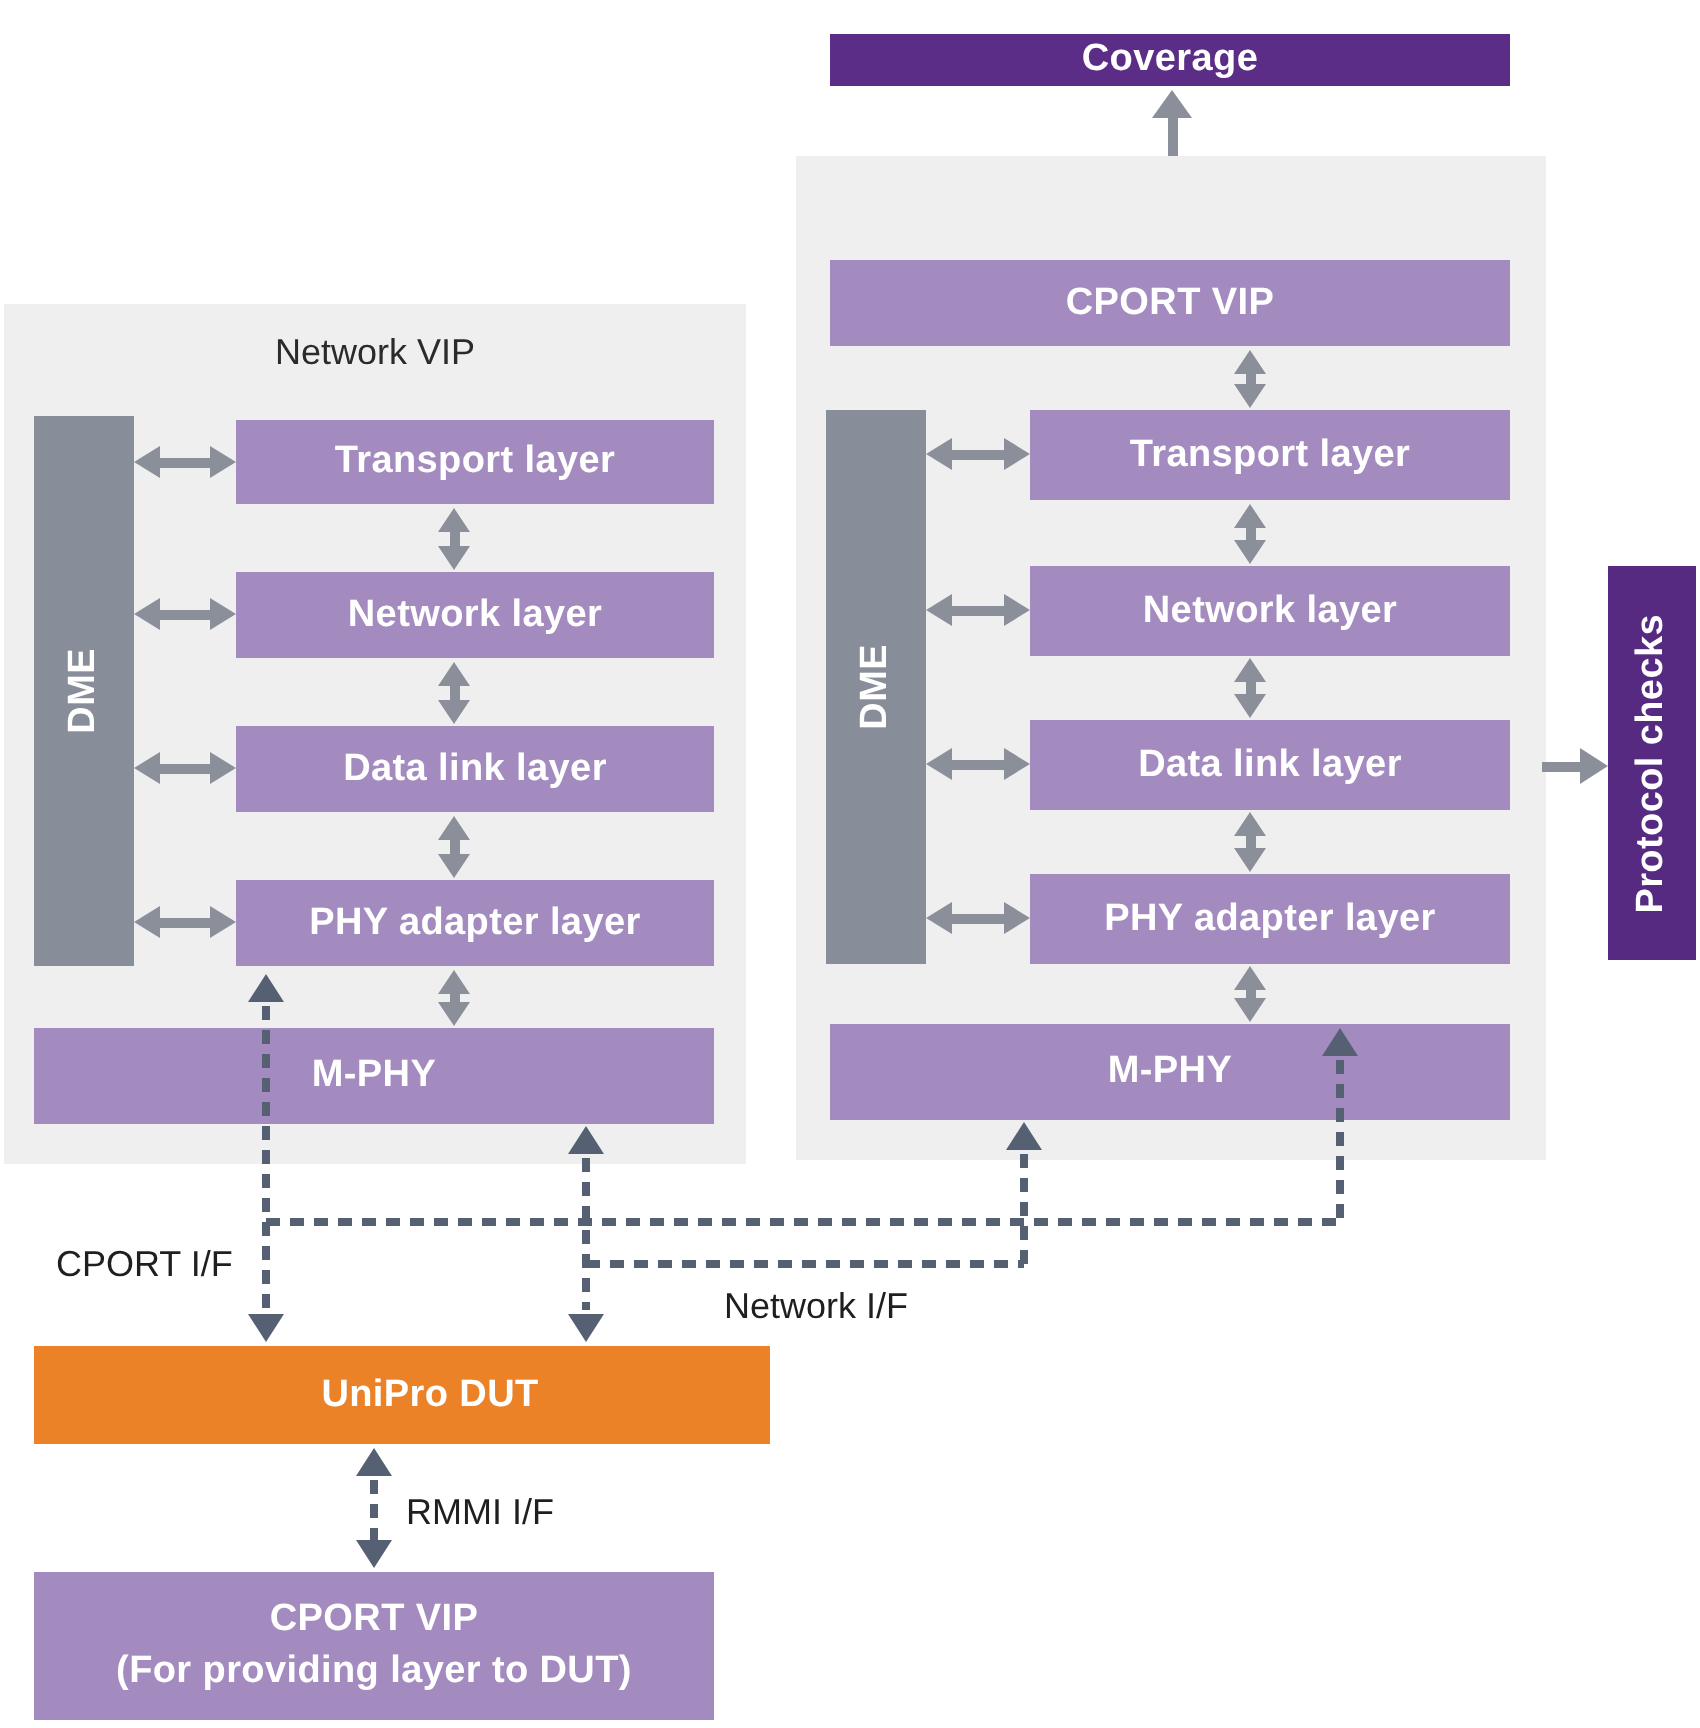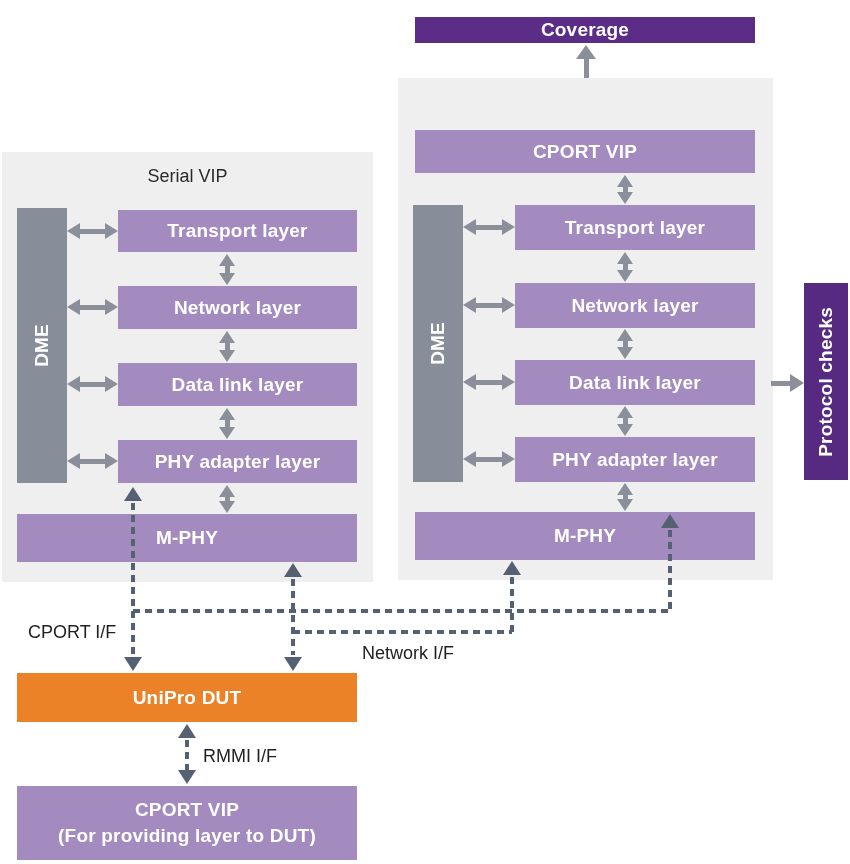--- a/index.html
+++ b/index.html
@@ -60,21 +60,21 @@
   <div class="panel" style="left:398px;top:78px;width:375px;height:502px;"></div>
 
   <div class="box dp" style="left:415px;top:3px;width:340px;height:26px;margin-top:14px;">
     <span>Coverage</span>
   </div>
   <div class="varrow" style="left:575px;top:45px;height:33px;">
     <i class="vu vu-big"></i>
     <i class="vs"></i>
   </div>
 
-  <div class="ptitle" style="left:2px;top:166px;width:371px;">Serial VIP</div>
+  <div class="ptitle" style="left:2px;top:166px;width:371px;">Network VIP</div>
 
   <div class="box dme" style="left:17px;top:208px;width:50px;height:275px;">
     <span class="vtext">DME</span>
   </div>
   <div class="box lp" style="left:118px;top:210px;width:239px;height:42px;">
     <span>Transport layer</span>
   </div>
   <div class="box lp" style="left:118px;top:286px;width:239px;height:43px;">
     <span>Network layer</span>
   </div>
@@ -221,21 +221,21 @@
   <i class="dhu" style="left:503px;top:561px;"></i>
   <div class="dashv" style="left:510px;top:577px;height:55px;"></div>
 
   <i class="dhu" style="left:661px;top:514px;"></i>
   <div class="dashv" style="left:668px;top:530px;height:81px;"></div>
 
   <div class="iflabel" style="left:28px;top:622px;">CPORT I/F</div>
   <div class="iflabel" style="left:362px;top:643px;">Network I/F</div>
   <div class="iflabel" style="left:203px;top:746px;">RMMI I/F</div>
 
-  <div class="box or" style="left:17px;top:673px;width:340px;height:49px;">
+  <div class="box or" style="left:17px;top:673px;width:340px;height:49px;padding-left:28px;">
     <span>UniPro DUT</span>
   </div>
 
   <i class="dhu" style="left:178px;top:724px;"></i>
   <div class="dashv" style="left:185px;top:740px;height:30px;"></div>
   <i class="dhd" style="left:178px;top:770px;"></i>
 
   <div class="box lp center2" style="left:17px;top:786px;width:340px;height:74px;">
     <span>CPORT VIP</span>
     <span>(For providing layer to DUT)</span>

